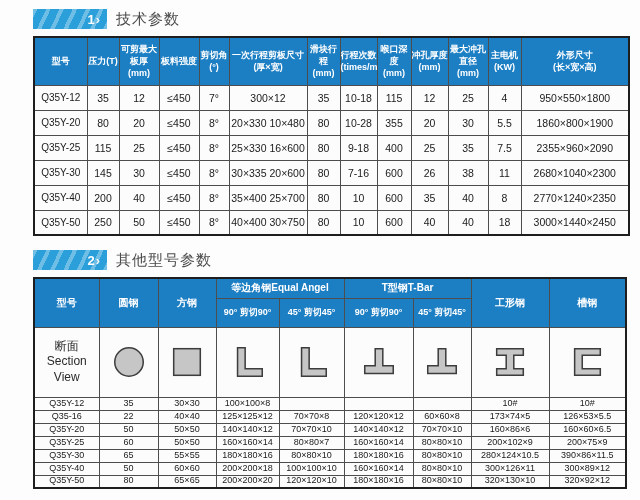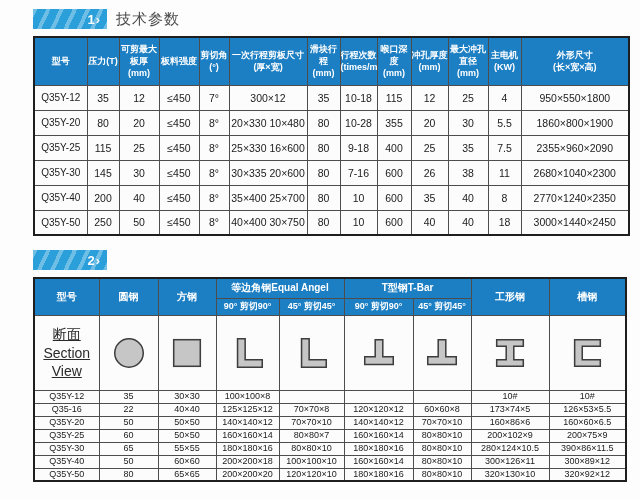--- a/index.html
+++ b/index.html
@@ -19,22 +19,22 @@
   #t2 { width:592px; margin-top:2px; }
   th, td { border:1px solid #4d4d4d; text-align:center; vertical-align:middle; white-space:pre-line; overflow:hidden; }
   table { border:2px solid #1e1e1e; }
   thead th { background:#1c7ec3; color:#fff; font-weight:bold; }
 
   #t1 thead th { height:48px; font-size:9px; line-height:1.35; }
   #t1 tbody td { height:25px; font-size:10.5px; color:#1a1a1a; }
   #t1 tbody td:first-child { font-size:10px; }
 
   #t2 thead tr.r1 th { height:20px; font-size:10px; }
-  #t2 thead tr.r2 th { height:17px; font-size:9px; }
-  #t2 .sv-row td { height:48px; font-size:14px; color:#2a2a2a; line-height:1.3;text-decoration:underline; }
+  #t2 thead tr.r2 th { height:29px; font-size:9px; }
+  #t2 .sv-row td { height:48px; font-size:12px; color:#2a2a2a; line-height:1.3; }
   #t2 tbody td { height:13px; font-size:9px; color:#1a1a1a; line-height:1.1; padding:0 1px; }
   #t2 .sv-row svg { display:block; margin:0 auto; }
   .shape { fill:#c6c6c6; stroke:#3d3d3d; stroke-width:1.6px; }
 </style>
 </head>
 <body>
 
 <div class="page">
 
   <div class="sec-head">
@@ -180,20 +180,21 @@
           <td>3000×1440×2450</td>
         </tr>
       </tbody>
   </table>
 
   <div class="sec-head" style="margin-top:14px">
     <div class="badge">
       <span>2</span>
         <span class="chev">›</span>
     </div>
+    <div class="sec-title">其他型号参数</div>
   </div>
 
   <table id="t2">
     <colgroup>
       <col style="width:65px">
         <col style="width:59px">
         <col style="width:58px">
         <col style="width:63px">
       <col style="width:65px">
         <col style="width:69px">

